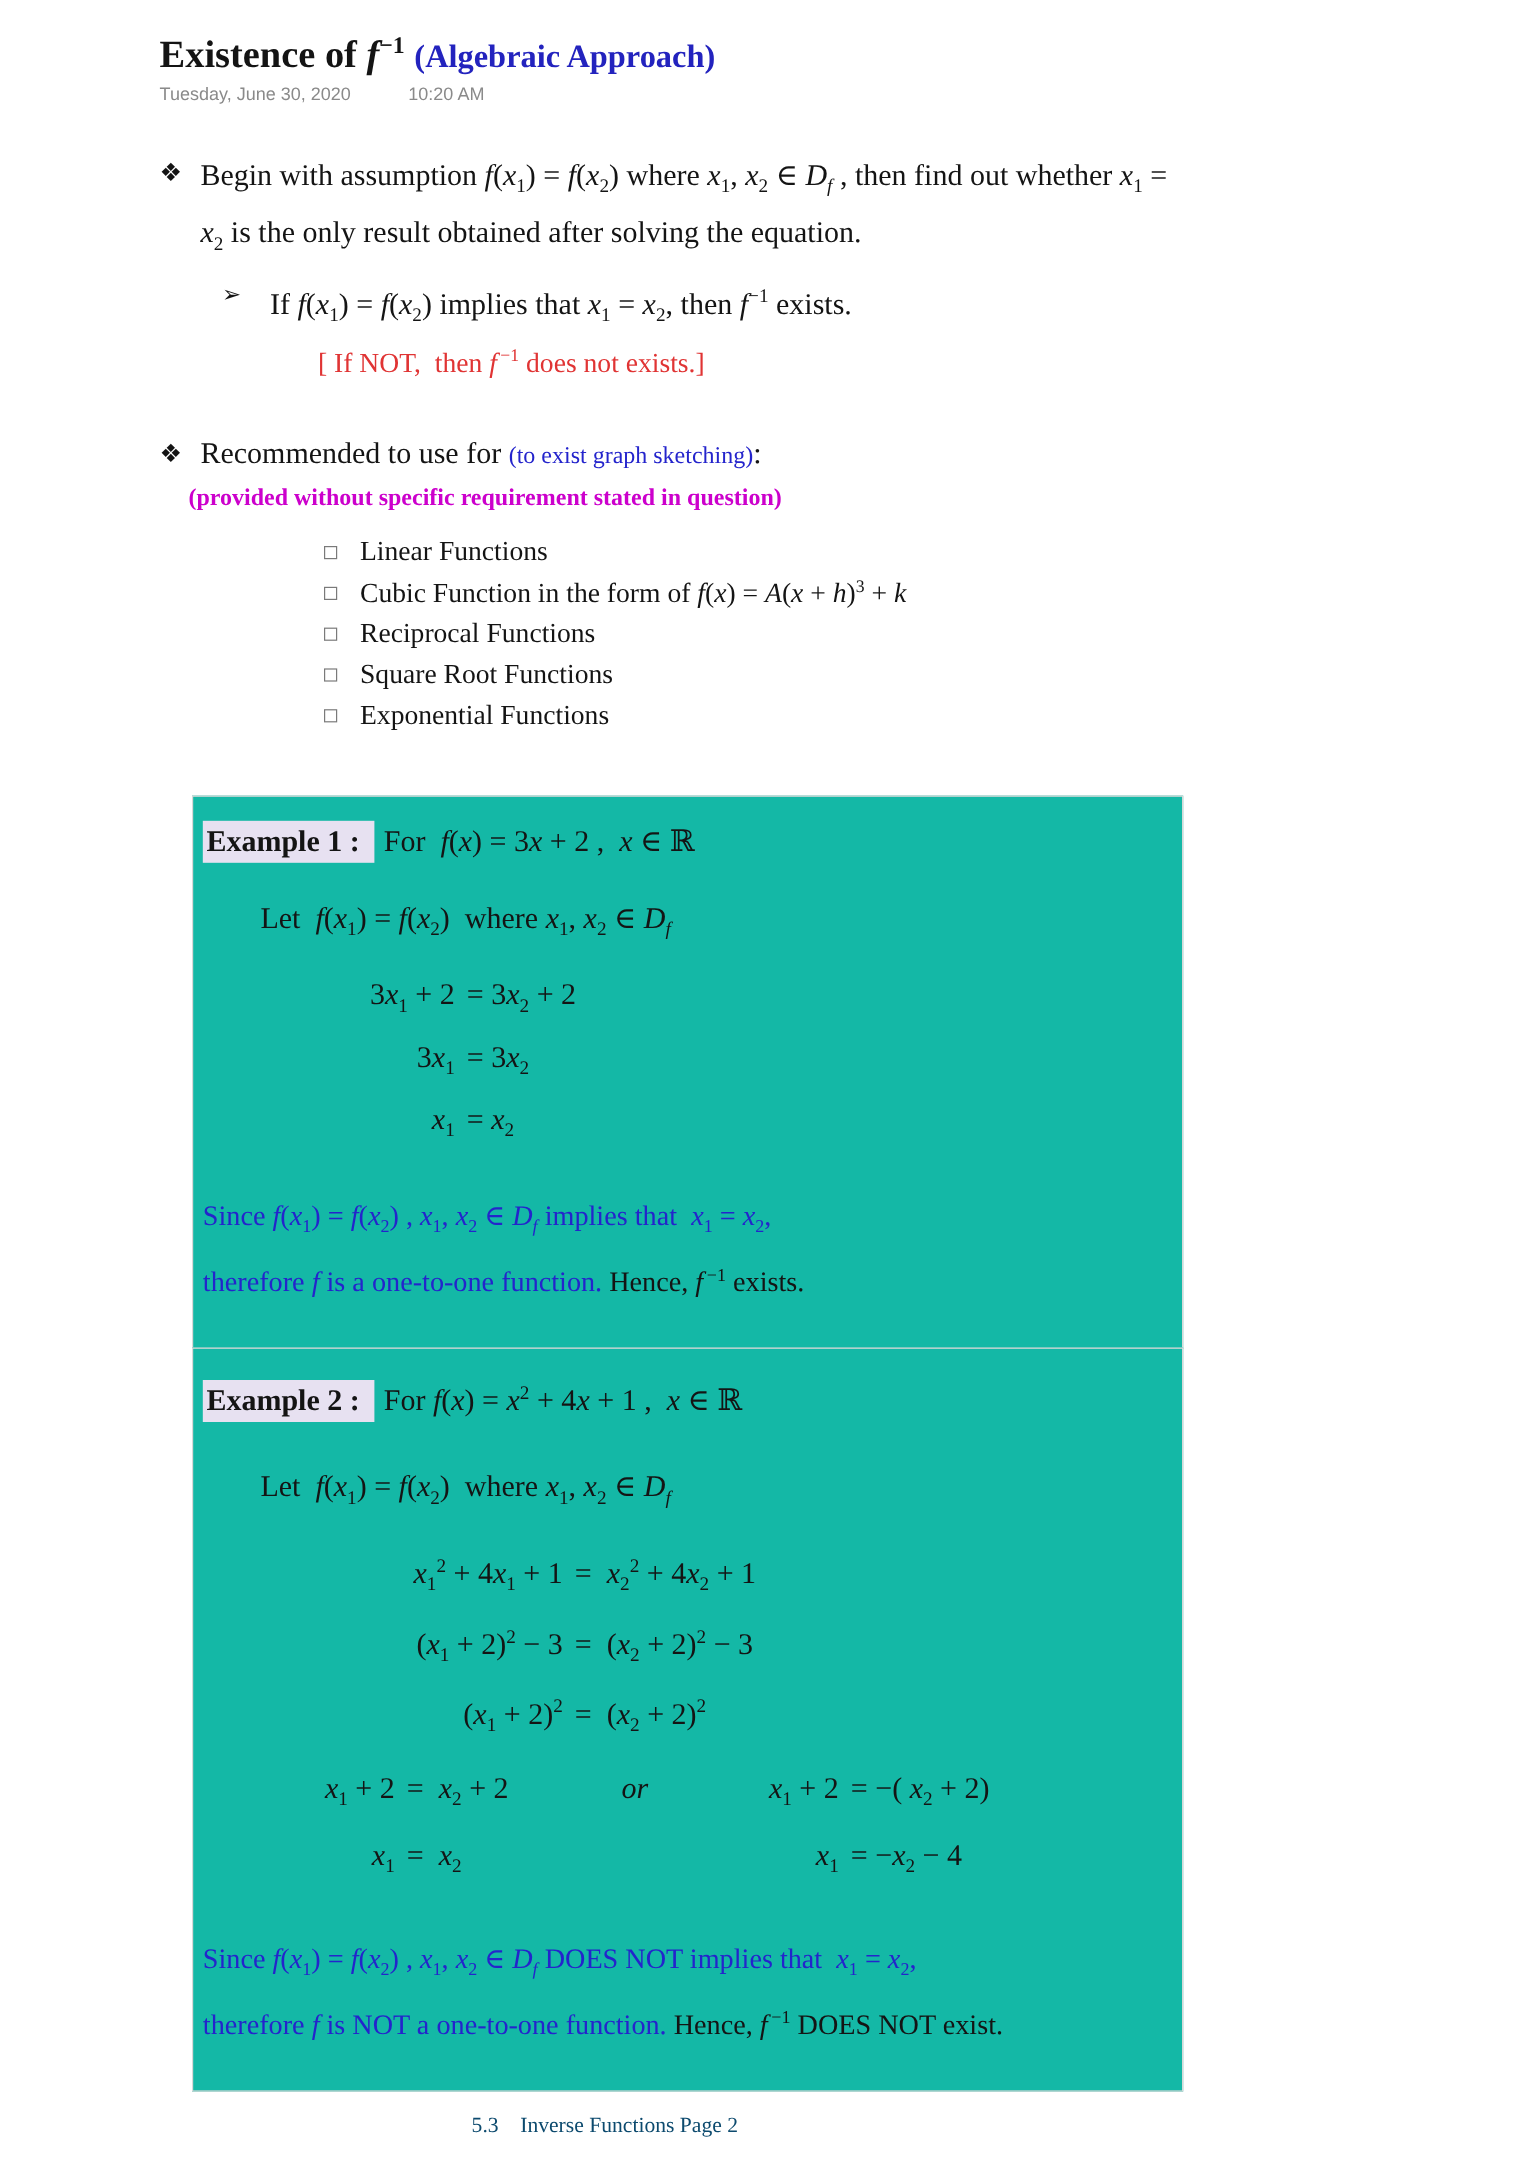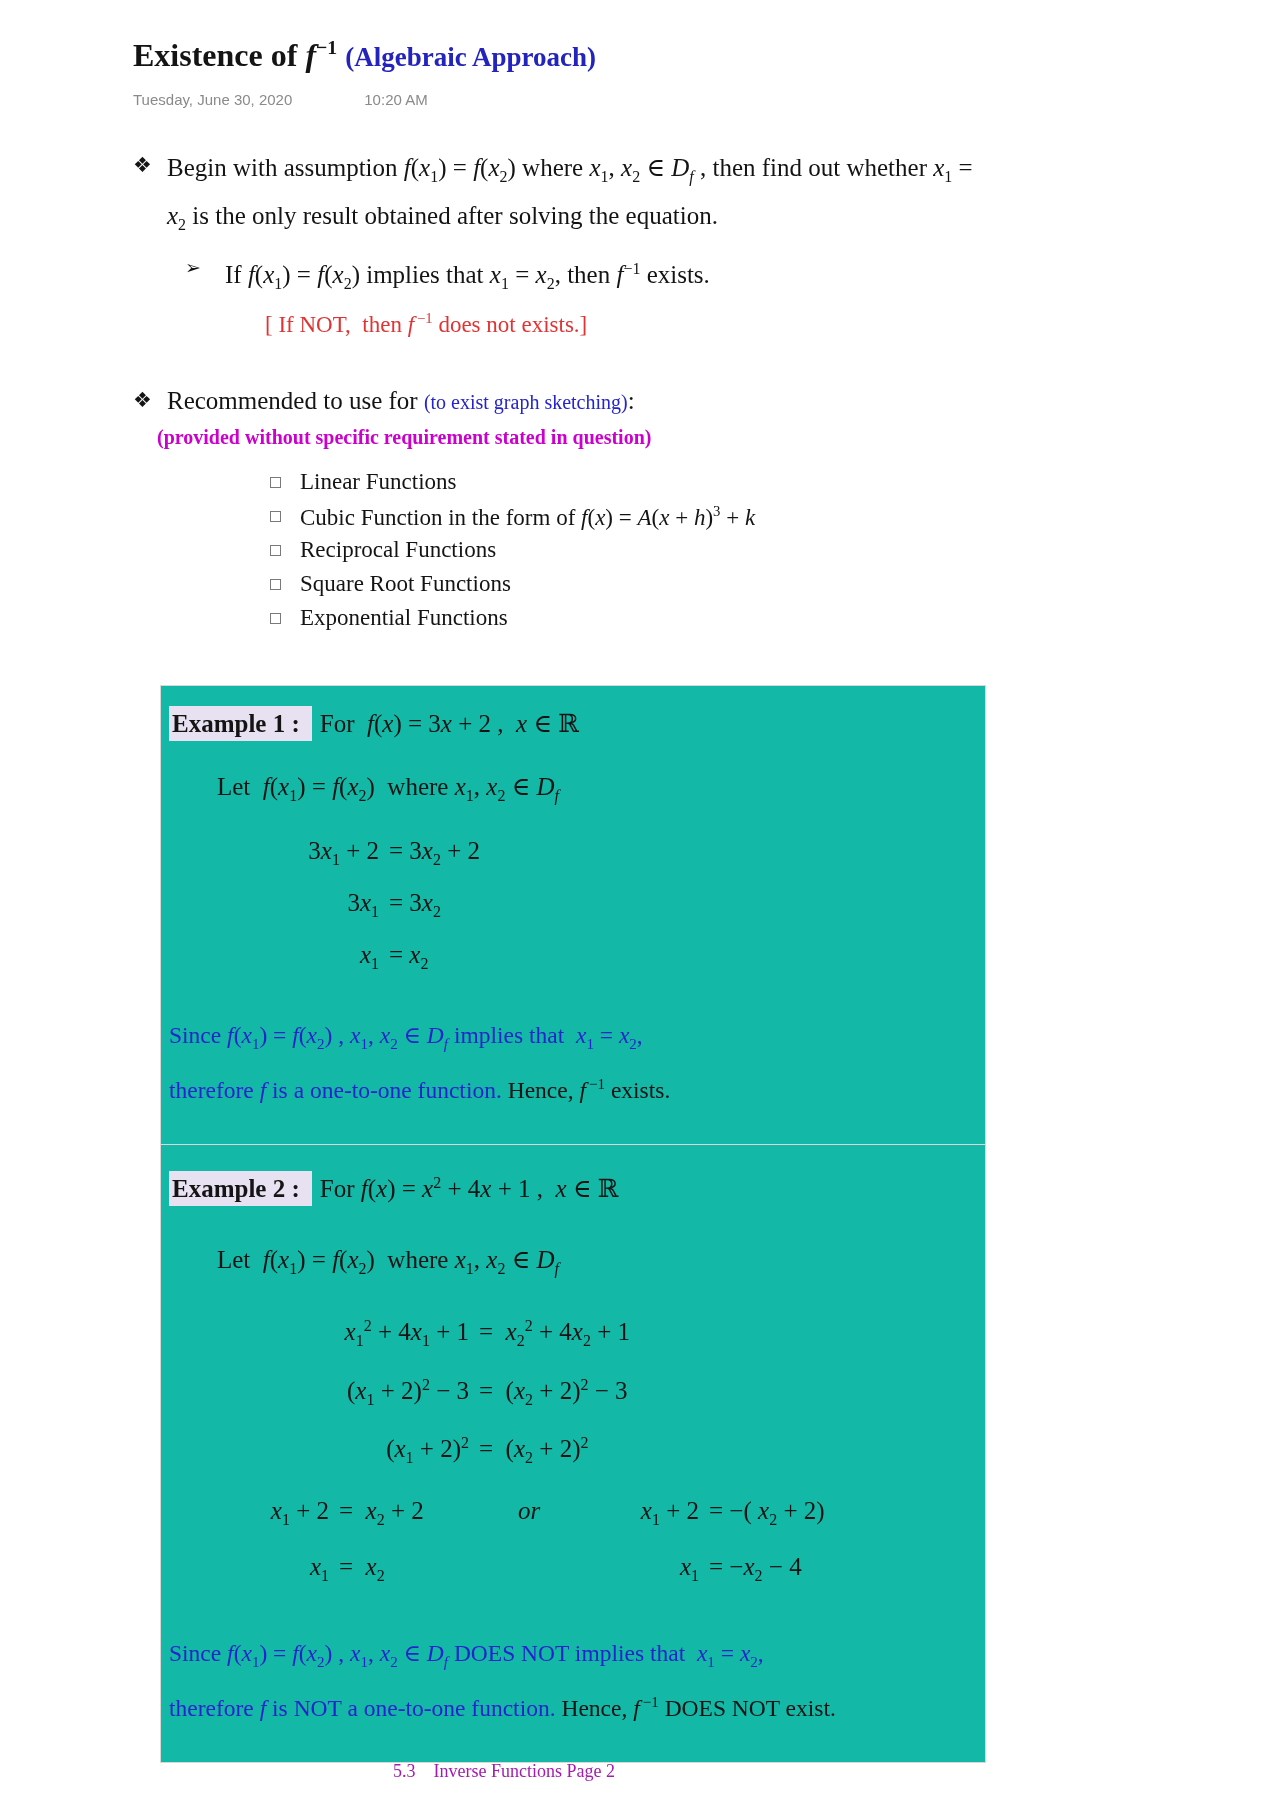--- a/index.html
+++ b/index.html
@@ -9,28 +9,28 @@
     --magenta:#cc00cc;
     --highlight:#e7e1f1;
     --date-gray:#8a8a8a;
     --box-border:#d8d8d8;
     --checkbox-gray:#7a7a7a;
   }
   *{box-sizing:border-box;}
   html,body{margin:0;padding:0;background:#fff;}
   body{width:1270px;height:1800px;position:relative;
        font-family:"Liberation Serif","DejaVu Serif",serif;color:#141414;}
-  .page{width:1270px;height:1800px;padding:36px 0 0 133px;position:relative;border-radius:31px;}
+  .page{width:1270px;height:1800px;padding:26px 0 0 133px;position:relative;border-radius:31px;}
 
   
   .title{margin:0;font-size:32px;font-weight:bold;line-height:1.2;}
   .title i{font-family:"Liberation Serif","DejaVu Serif",serif;}
   .title sup{font-size:62%;}
   .t-blue{color:var(--title-blue);font-size:27px;margin-left:8px;font-weight:bold;}
-  .dateline{margin-top:17px;display:flex;gap:72px;
+  .dateline{margin-top:6px;display:flex;gap:48px;
             font-family:"Liberation Sans","DejaVu Sans",sans-serif;
             font-size:15px;color:var(--date-gray);}
 
   
   .bullet-block{display:flex;}
   .b1{margin-top:40px;}
   .marker{font-family:"DejaVu Sans",sans-serif;font-size:21px;
           flex:0 0 34px;width:34px;padding-top:5px;}
   .b1-text{font-size:25px;line-height:39px;width:810px;}
   sub{font-size:64%;}
@@ -75,21 +75,21 @@
   .og-lrhs{padding-left:10px;}
   .og-mid{font-style:italic;text-align:center;}
   .og-rlhs{text-align:right;}
   .og-rrhs{padding-left:10px;}
 
   .conc{margin-top:30px;font-size:23.5px;line-height:40px;color:var(--body-blue);}
   .ex2 .conc{margin-top:34px;}
   .c-black{color:#141414;}
 
   .footer{position:absolute;bottom:18px;left:0;width:1008px;text-align:center;
-          font-size:18px;white-space:pre;color:#a21caf;}
+          font-size:18px;white-space:pre;color:#0c4a6e;}
 </style>
 </head>
 <body>
 
 <div class="page">
 
   <h1 class="title"><span>Existence of </span><span><i>f</i><sup>−1</sup></span><span class="t-blue">(Algebraic Approach)</span></h1>
 
   <div class="dateline">
     <span>Tuesday, June 30, 2020</span>

